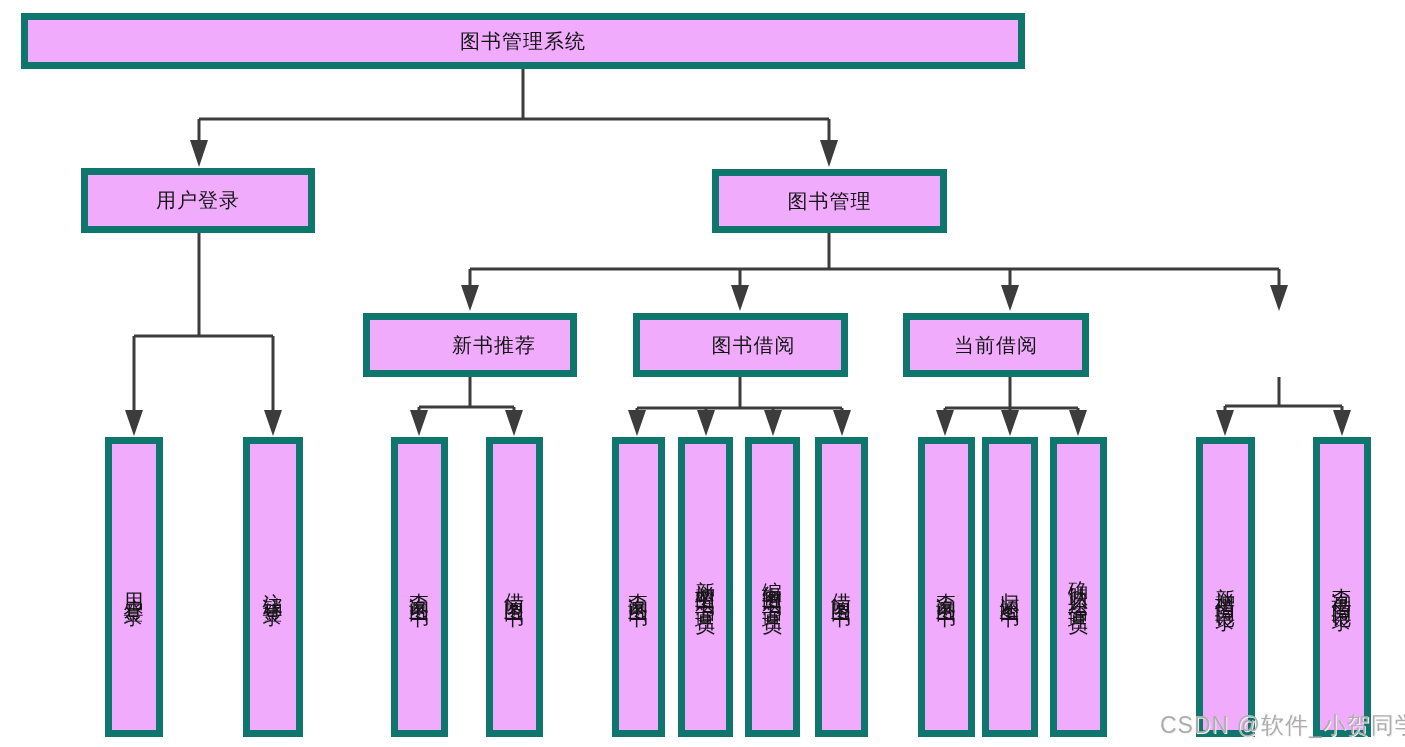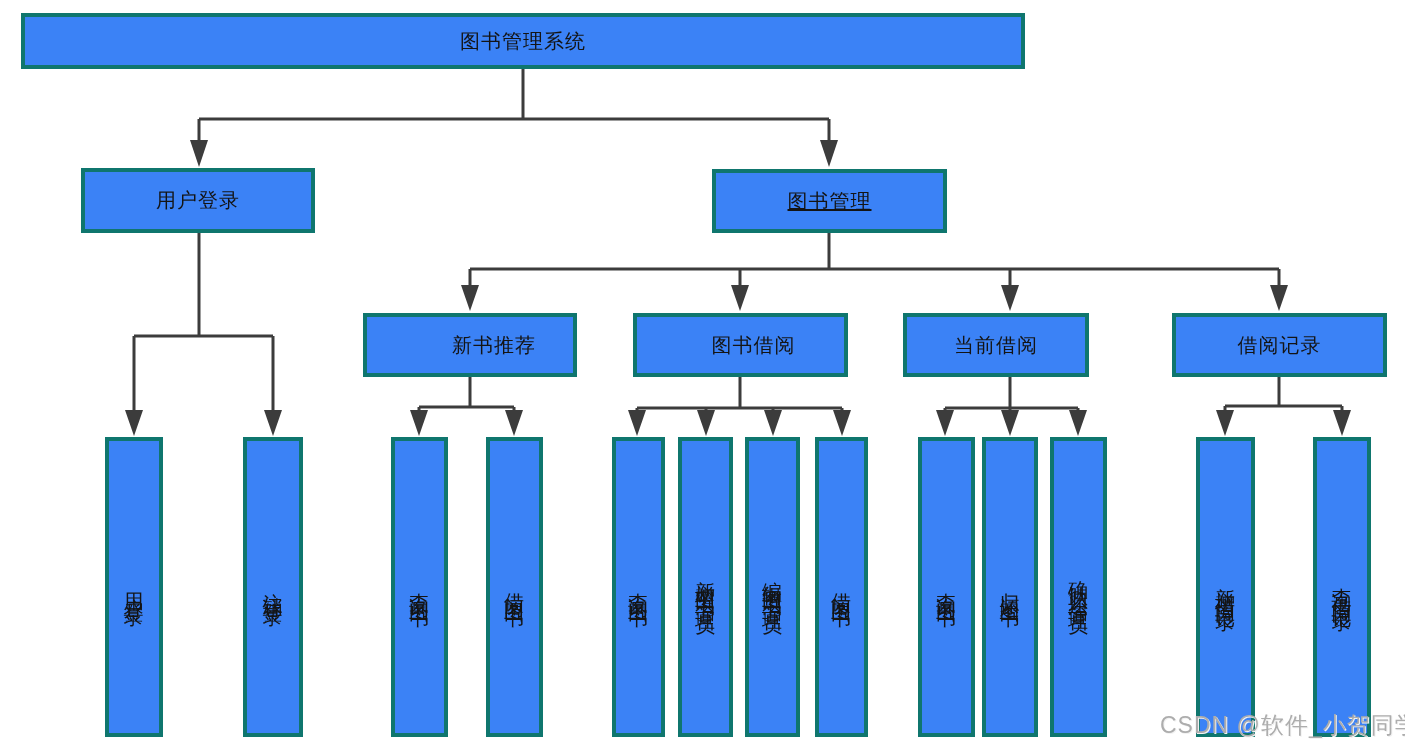--- a/index.html
+++ b/index.html
@@ -1,21 +1,21 @@
 <!DOCTYPE html>
 <html><head>
 <meta charset="utf-8">
 <style>
   html,body{margin:0;padding:0;background:#fff;}
   .canvas{
     position:relative;width:1405px;height:747px;background:#ffffff;
     font-family:"Liberation Sans",sans-serif;overflow:hidden;
   }
   .box{
-    position:absolute;border:4px solid #0f766e;background:#3b82f6;
+    position:absolute;border:7px solid #0f766e;background:#f0abfc;
     display:flex;align-items:center;justify-content:center;
     font-size:20px;color:#141414;box-sizing:border-box;
     letter-spacing:1px;white-space:nowrap;
   }
   .vbox span{
     writing-mode:vertical-rl;text-orientation:mixed;
     letter-spacing:5px;line-height:1;
   }
   svg.wires{position:absolute;left:0;top:0;width:1405px;height:747px;pointer-events:none;}
   .watermark{
@@ -69,35 +69,32 @@
     </g>
   </svg>
 
   <div class="box" style="left:21px;top:13px;width:1004px;height:56px;">
     <span>图书管理系统</span>
   </div>
 
   <div class="box" style="left:81px;top:168px;width:234px;height:65px;">
     <span>用户登录</span>
   </div>
-  <div class="box" style="left:712px;top:169px;width:235px;height:64px;text-decoration:underline;">
+  <div class="box" style="left:712px;top:169px;width:235px;height:64px;">
     <span>图书管理</span>
   </div>
 
   <div class="box" style="left:363px;top:313px;width:214px;height:64px;padding-left:48px;">
     <span>新书推荐</span>
   </div>
   <div class="box" style="left:633px;top:313px;width:215px;height:64px;padding-left:26px;">
     <span>图书借阅</span>
   </div>
   <div class="box" style="left:903px;top:313px;width:186px;height:64px;">
     <span>当前借阅</span>
-  </div>
-  <div class="box" style="left:1172px;top:313px;width:215px;height:64px;">
-    <span>借阅记录</span>
   </div>
 
   <div class="box vbox" style="left:105px;top:437px;width:58px;height:300px;">
     <span>用户登录</span>
   </div>
   <div class="box vbox" style="left:243px;top:437px;width:60px;height:300px;">
     <span>注销登录</span>
   </div>
 
   <div class="box vbox" style="left:391px;top:437px;width:57px;height:300px;">

